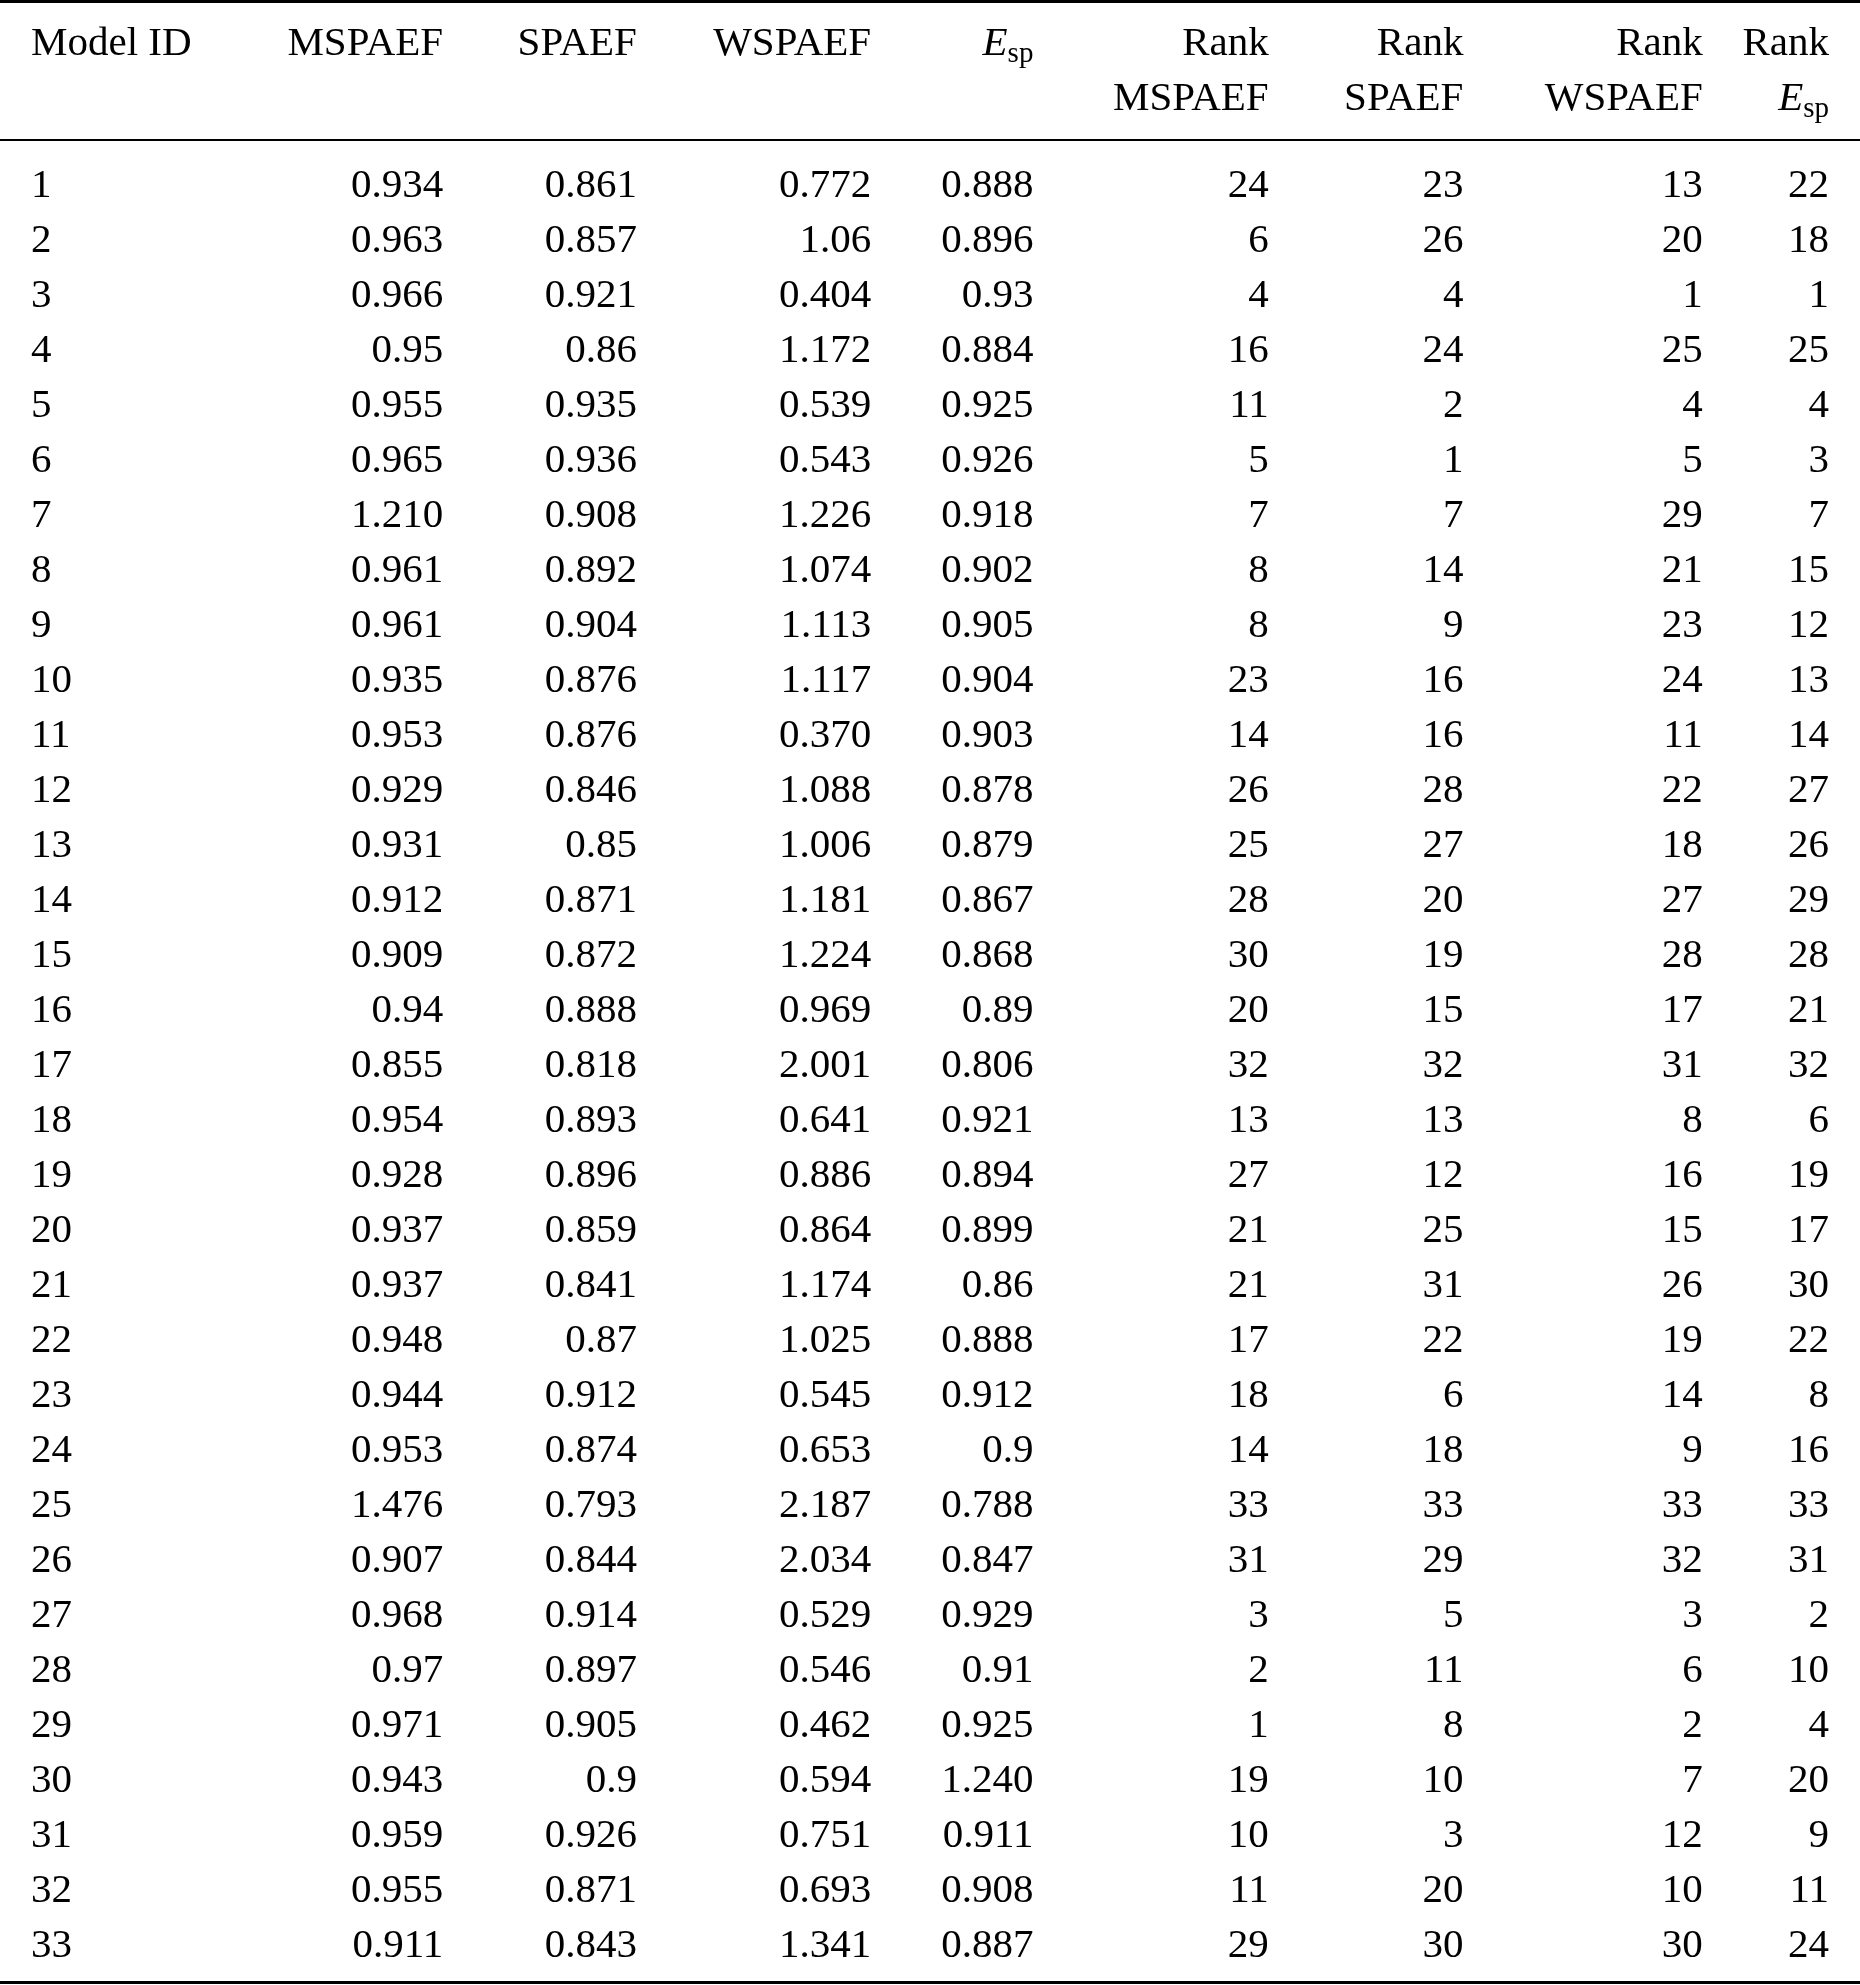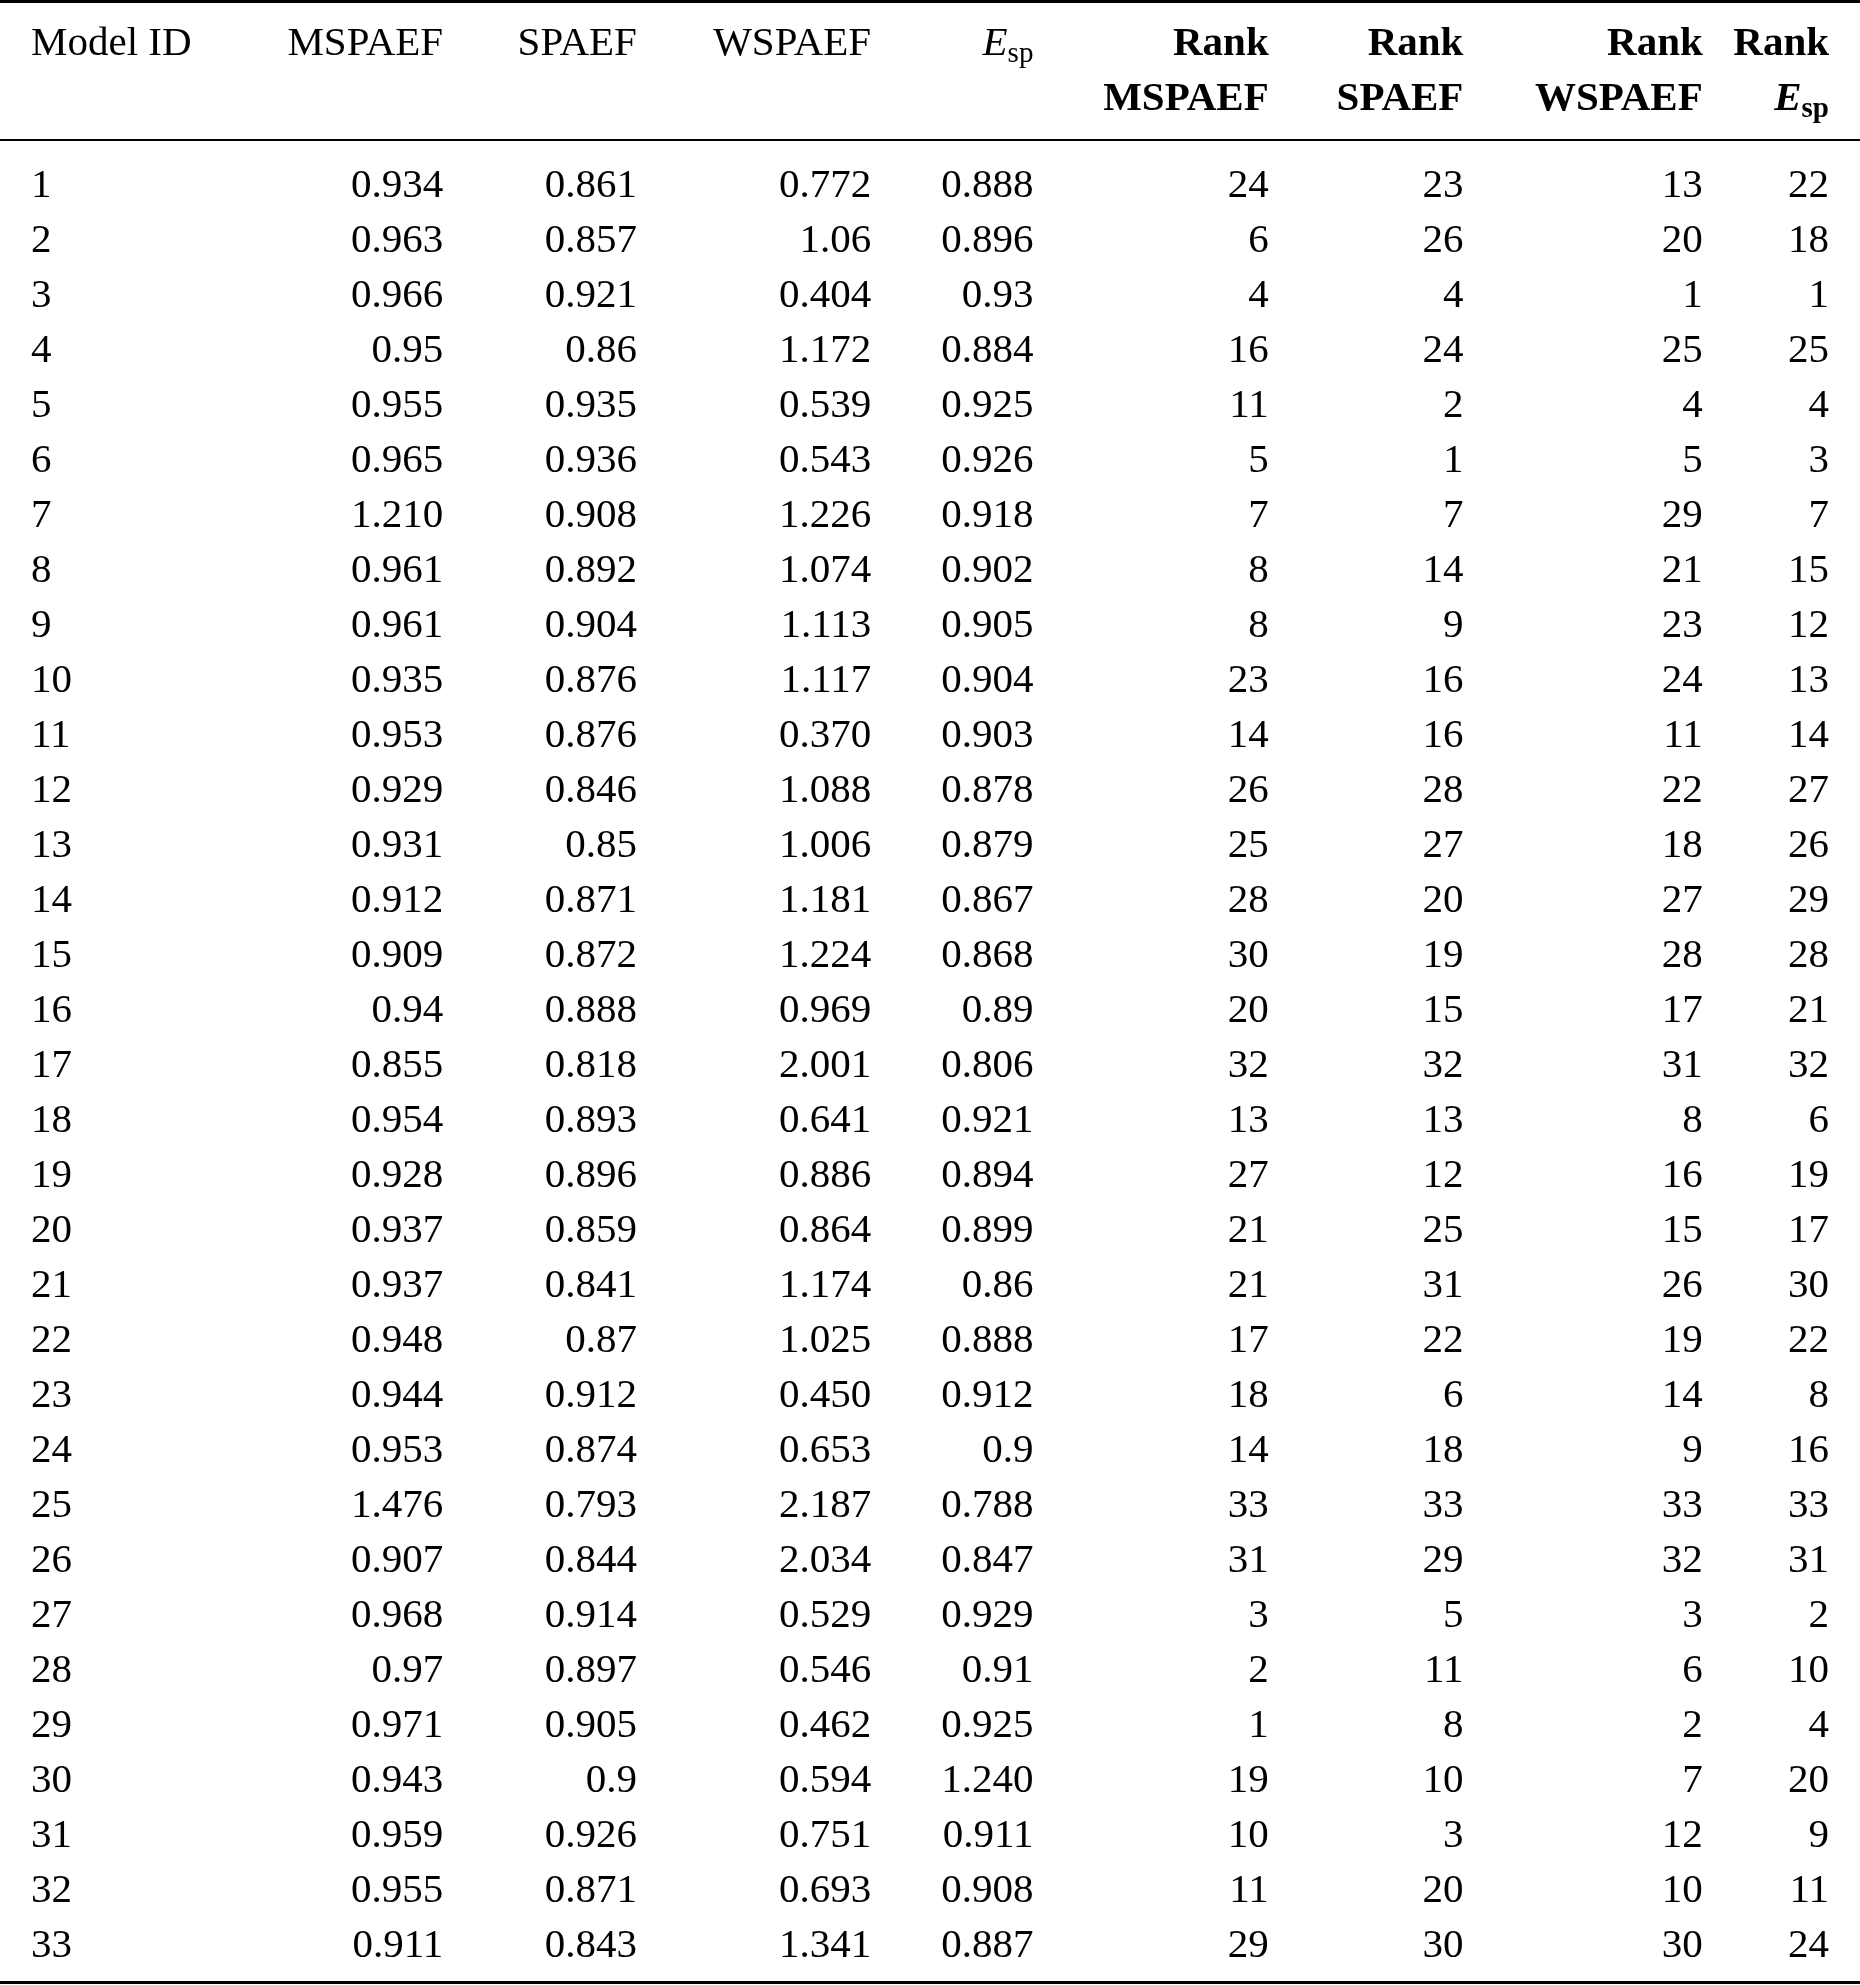--- a/index.html
+++ b/index.html
@@ -14,21 +14,21 @@
   .rule-bot { position: absolute; left: 0; top: 1981px; width: 1860px; height: 2.7px; background: #000; }
 
   table { position: absolute; left: 0; top: 0; border-collapse: collapse; table-layout: fixed; width: 1860px; }
   th, td { padding: 0; font-weight: normal; font-size: 41px; line-height: 55px; white-space: nowrap; }
   thead tr { height: 140px; }
   thead th { vertical-align: top; padding-top: 14.4px; }
   tbody tr { height: 55px; }
   tbody tr:first-child td { padding-top: 16px; }
   .c0 { text-align: left; padding-left: 31px; }
   .num { text-align: right; }
-  .head2 { display: block; font-weight: bold; }
+  .head2 { display: block; }
   .ital { font-style: italic; }
   sub.sp { font-size: 29px; vertical-align: -7.2px; line-height: 0; font-style: normal; }
 </style>
 </head>
 <body>
 
 <div class="table-wrap">
   <div class="rule-top"></div>
   <div class="rule-mid"></div>
   <div class="rule-bot"></div>
@@ -310,21 +310,21 @@
           <td class="num">0.888</td>
           <td class="num">17</td>
           <td class="num">22</td>
           <td class="num">19</td>
           <td class="num" style="padding-right: 31px;">22</td>
         </tr>
         <tr>
           <td class="c0">23</td>
           <td class="num">0.944</td>
           <td class="num">0.912</td>
-          <td class="num">0.450</td>
+          <td class="num">0.545</td>
           <td class="num">0.912</td>
           <td class="num">18</td>
           <td class="num">6</td>
           <td class="num">14</td>
           <td class="num" style="padding-right: 31px;">8</td>
         </tr>
         <tr>
           <td class="c0">24</td>
           <td class="num">0.953</td>
           <td class="num">0.874</td>

